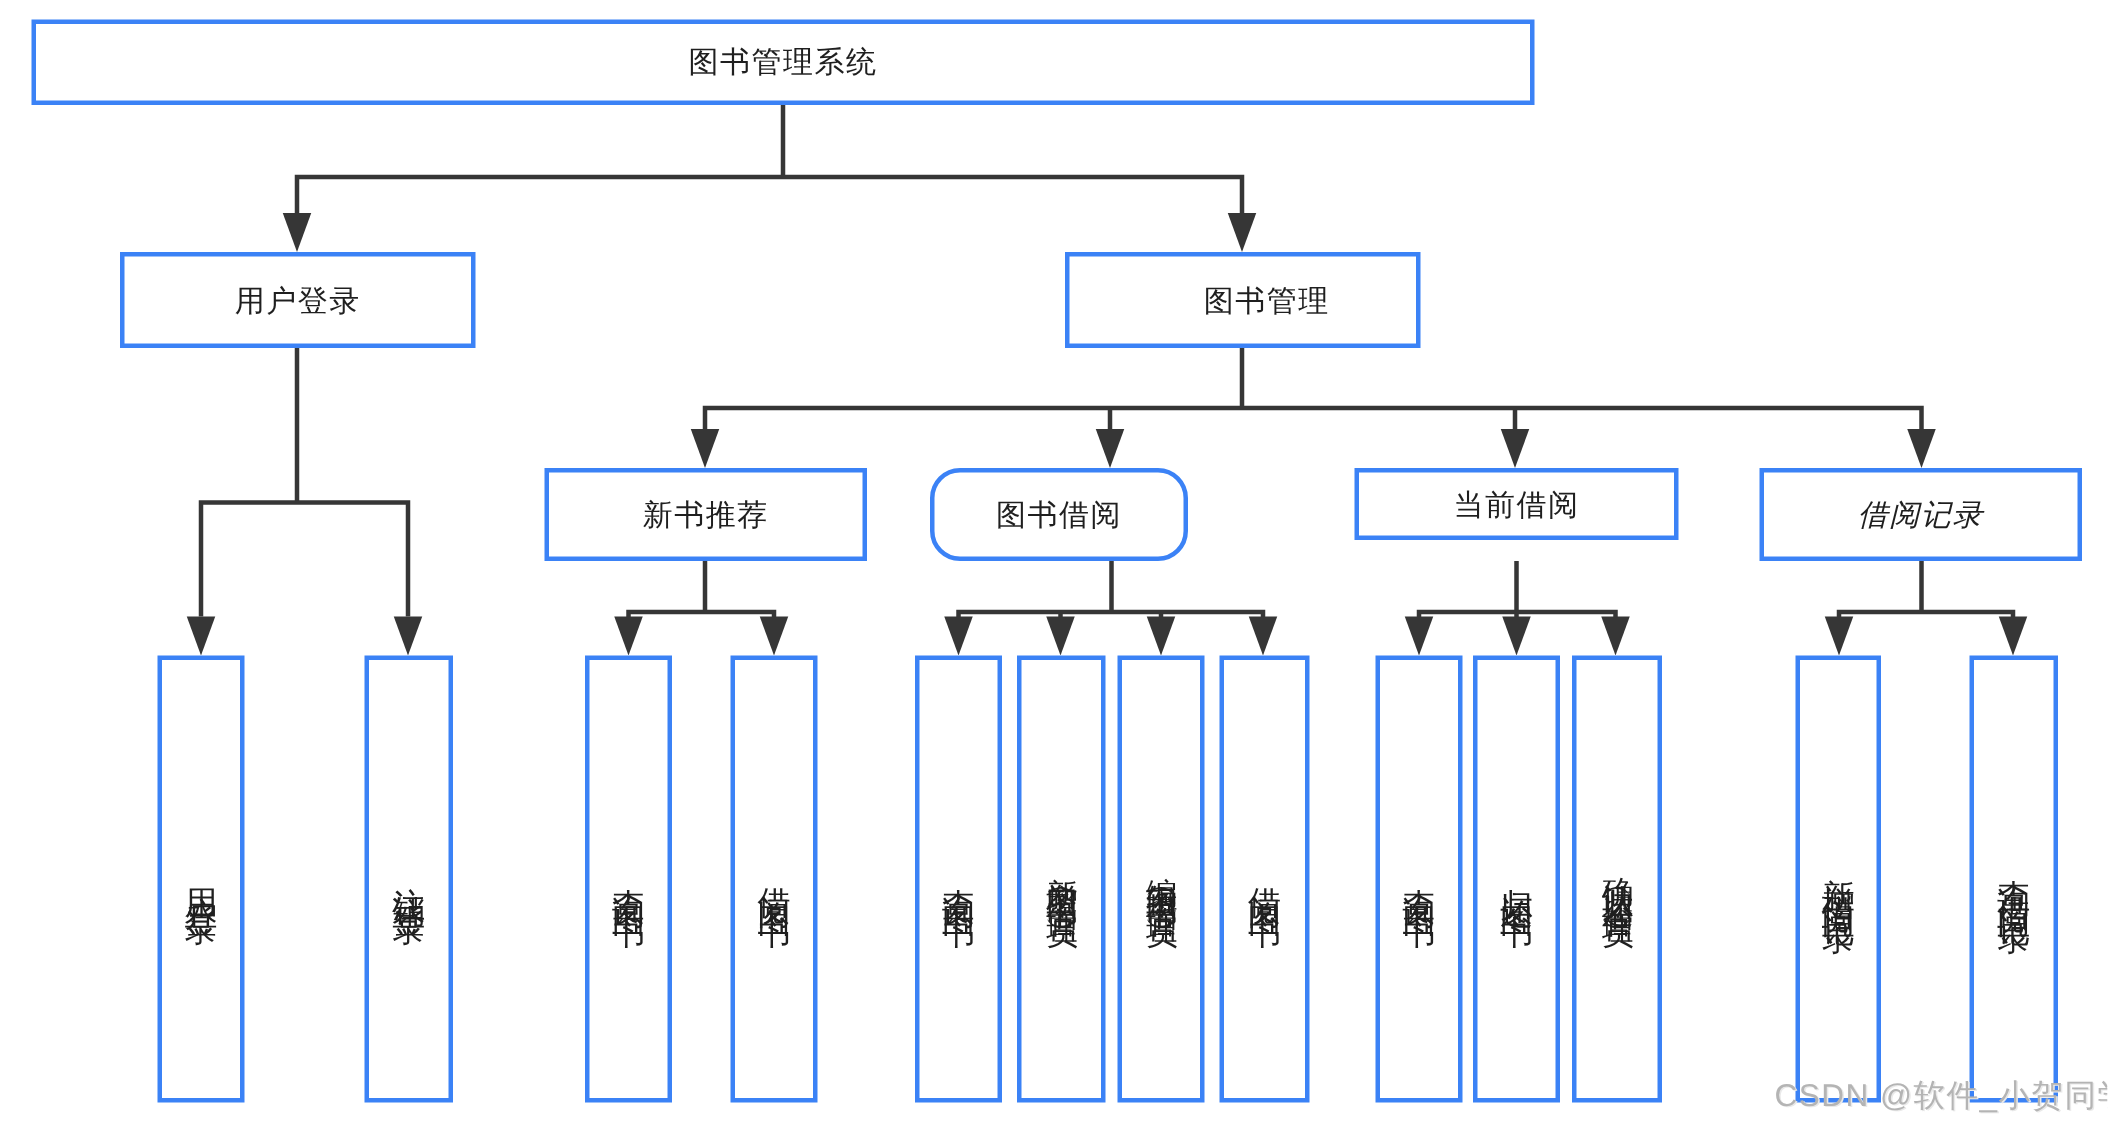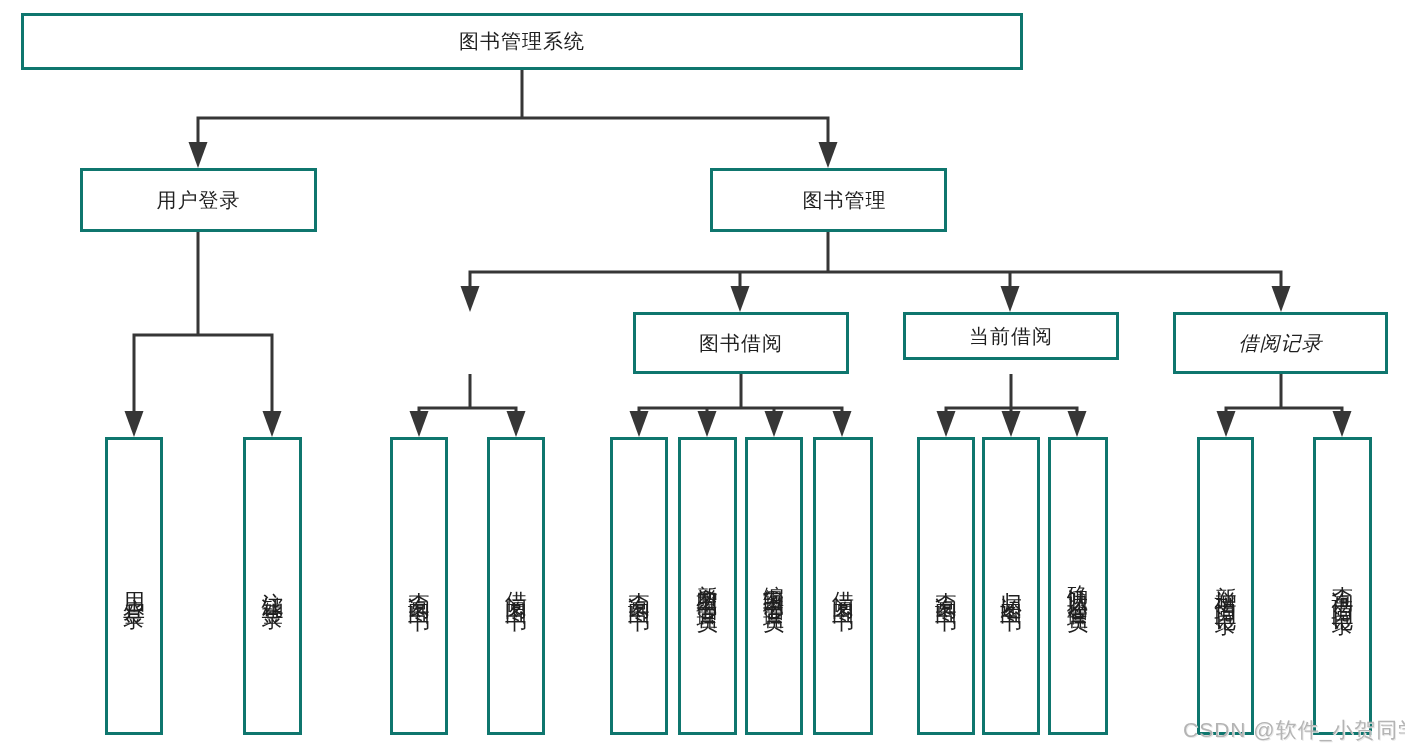--- a/index.html
+++ b/index.html
@@ -4,37 +4,37 @@
 <style>
   html,body { margin:0; padding:0; background:#ffffff; }
   .canvas {
     position:relative; width:1405px; height:747px; background:#ffffff;
     font-family:"Liberation Sans","DejaVu Sans",sans-serif;
     overflow:hidden;
   }
   svg.wires { position:absolute; left:0; top:0; width:1405px; height:747px; }
   .node {
     position:absolute; box-sizing:border-box; background:#ffffff;
-    border:3px solid #0f766e; color:#1f1f1f;
+    border:3px solid #3b82f6; color:#1f1f1f;
     display:flex; align-items:center; justify-content:center;
   }
   .h { font-size:20px; letter-spacing:1px; white-space:nowrap; }
   .v { width:58px; top:437px; height:298px; }
   .vtext {
     writing-mode:vertical-rl; text-orientation:mixed;
     font-size:22px; letter-spacing:6px; line-height:1;
     color:#1f1f1f; white-space:nowrap;
   }
   .vtext.long { letter-spacing:4px; font-size:21px; }
   
   .pos-root          { left:21px;   top:13px;  width:1002px; height:57px; }
   .pos-user-login    { left:80px;   top:168px; width:237px;  height:64px; }
   .pos-book-mgmt     { left:710px;  top:168px; width:237px;  height:64px;padding-left:32px; }
   .pos-new-book-rec  { left:363px;  top:312px; width:215px;  height:62px; }
-  .pos-book-borrow   { left:633px;  top:312px; width:216px;  height:62px; }
+  .pos-book-borrow   { left:620px;  top:312px; width:172px;  height:62px;border-radius:20px; }
   .pos-cur-borrow    { left:903px;  top:312px; width:216px;  height:48px; }
   .pos-borrow-rec    { left:1173px; top:312px; width:215px;  height:62px;font-style:italic; }
   
   .pos-v1  { left:105px; }
   .pos-v2  { left:243px; width:59px; }
   .pos-v3  { left:390px; }
   .pos-v4  { left:487px; }
   .pos-v5  { left:610px; }
   .pos-v6  { left:678px; width:59px; }
   .pos-v7  { left:745px; }
@@ -87,20 +87,21 @@
     <polygon fill="#363636" stroke="none" points="1067.5,411 1086.5,411 1077,437"></polygon>
 
     <path d="M1281 374 V408 M1224.5 408 H1343.5 M1226 406.5 V412 M1342 406.5 V412"></path>
     <polygon fill="#363636" stroke="none" points="1216.5,411 1235.5,411 1226,437"></polygon>
     <polygon fill="#363636" stroke="none" points="1332.5,411 1351.5,411 1342,437"></polygon>
   </svg>
 
   <div class="node h pos-root">图书管理系统</div>
   <div class="node h pos-user-login">用户登录</div>
   <div class="node h pos-book-mgmt">图书管理</div>
+  <div class="node h pos-new-book-rec">新书推荐</div>
   <div class="node h pos-book-borrow">图书借阅</div>
   <div class="node h pos-cur-borrow">当前借阅</div>
   <div class="node h pos-borrow-rec">借阅记录</div>
 
   <div class="node v pos-v1">
     <span class="vtext">用户登录</span>
   </div>
   <div class="node v pos-v2">
     <span class="vtext">注销登录</span>
   </div>

